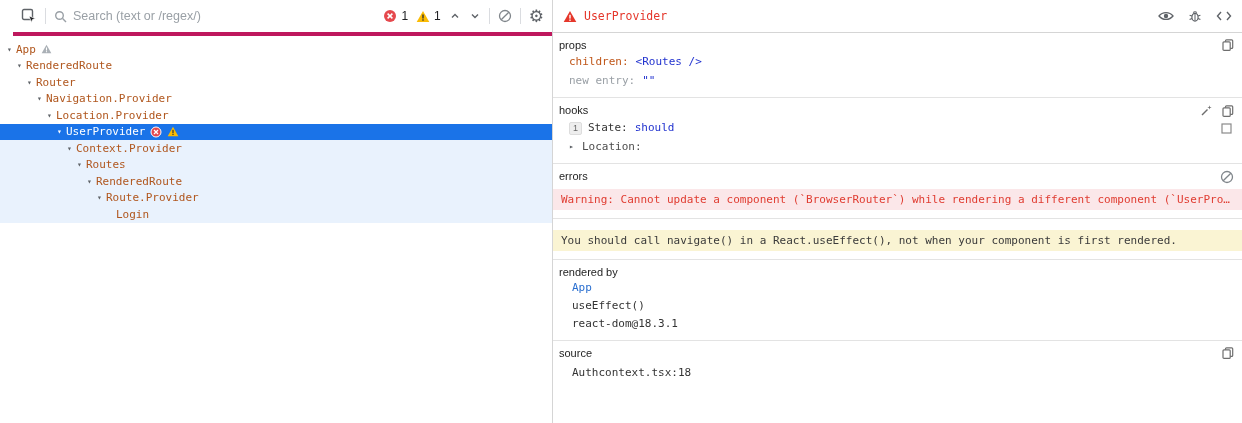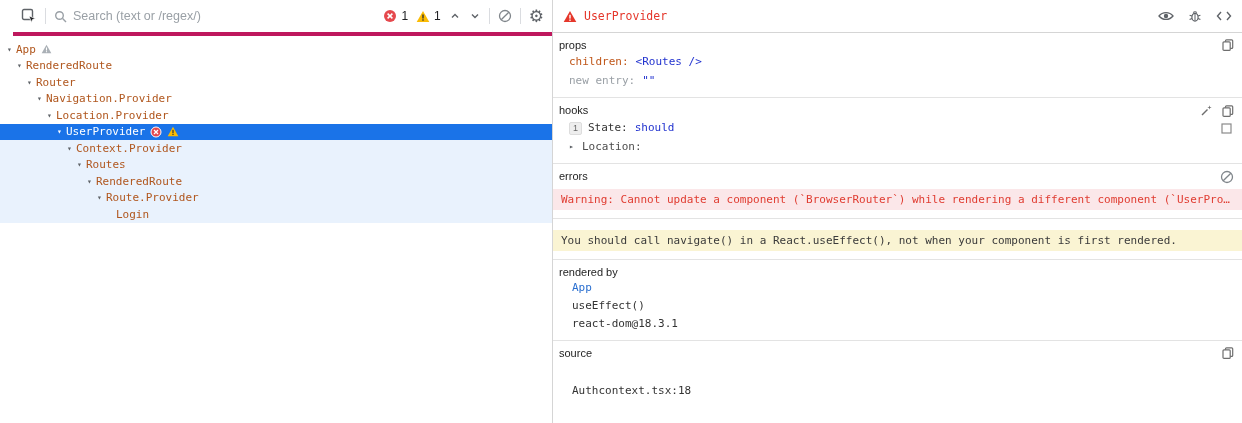--- a/index.html
+++ b/index.html
@@ -57,21 +57,21 @@
 
   .msg { font-family: "DejaVu Sans Mono", "Liberation Mono", monospace; font-size: 11px;
     margin: 5px -8px 0 -6px; padding: 4px 8px; white-space: nowrap; overflow: hidden; text-overflow: ellipsis; }
   .msg.err { background: #fbe7e9; color: #e03c31; }
   .msg.warn { background: #faf4d3; color: #3a3a3a; }
 
   .rb-item { font-family: "DejaVu Sans Mono", "Liberation Mono", monospace; font-size: 11px; line-height: 16px;
     padding-left: 13px; margin-top: 2px; color: #333; }
   .rb-item.link { color: #2a6fd0; cursor: pointer; }
   .src-val { font-family: "DejaVu Sans Mono", "Liberation Mono", monospace; font-size: 11px;
-    padding-left: 13px; margin-top: 25px; color: #333; }
+    padding-left: 13px; margin-top: 7px; color: #333; }
 </style>
 </head>
 <body>
 
 <div class="app">
 
   <div class="left">
     <div class="toolbar">
       <span class="icon-btn">
         <svg width="16" height="16" viewBox="0 0 16 16">

